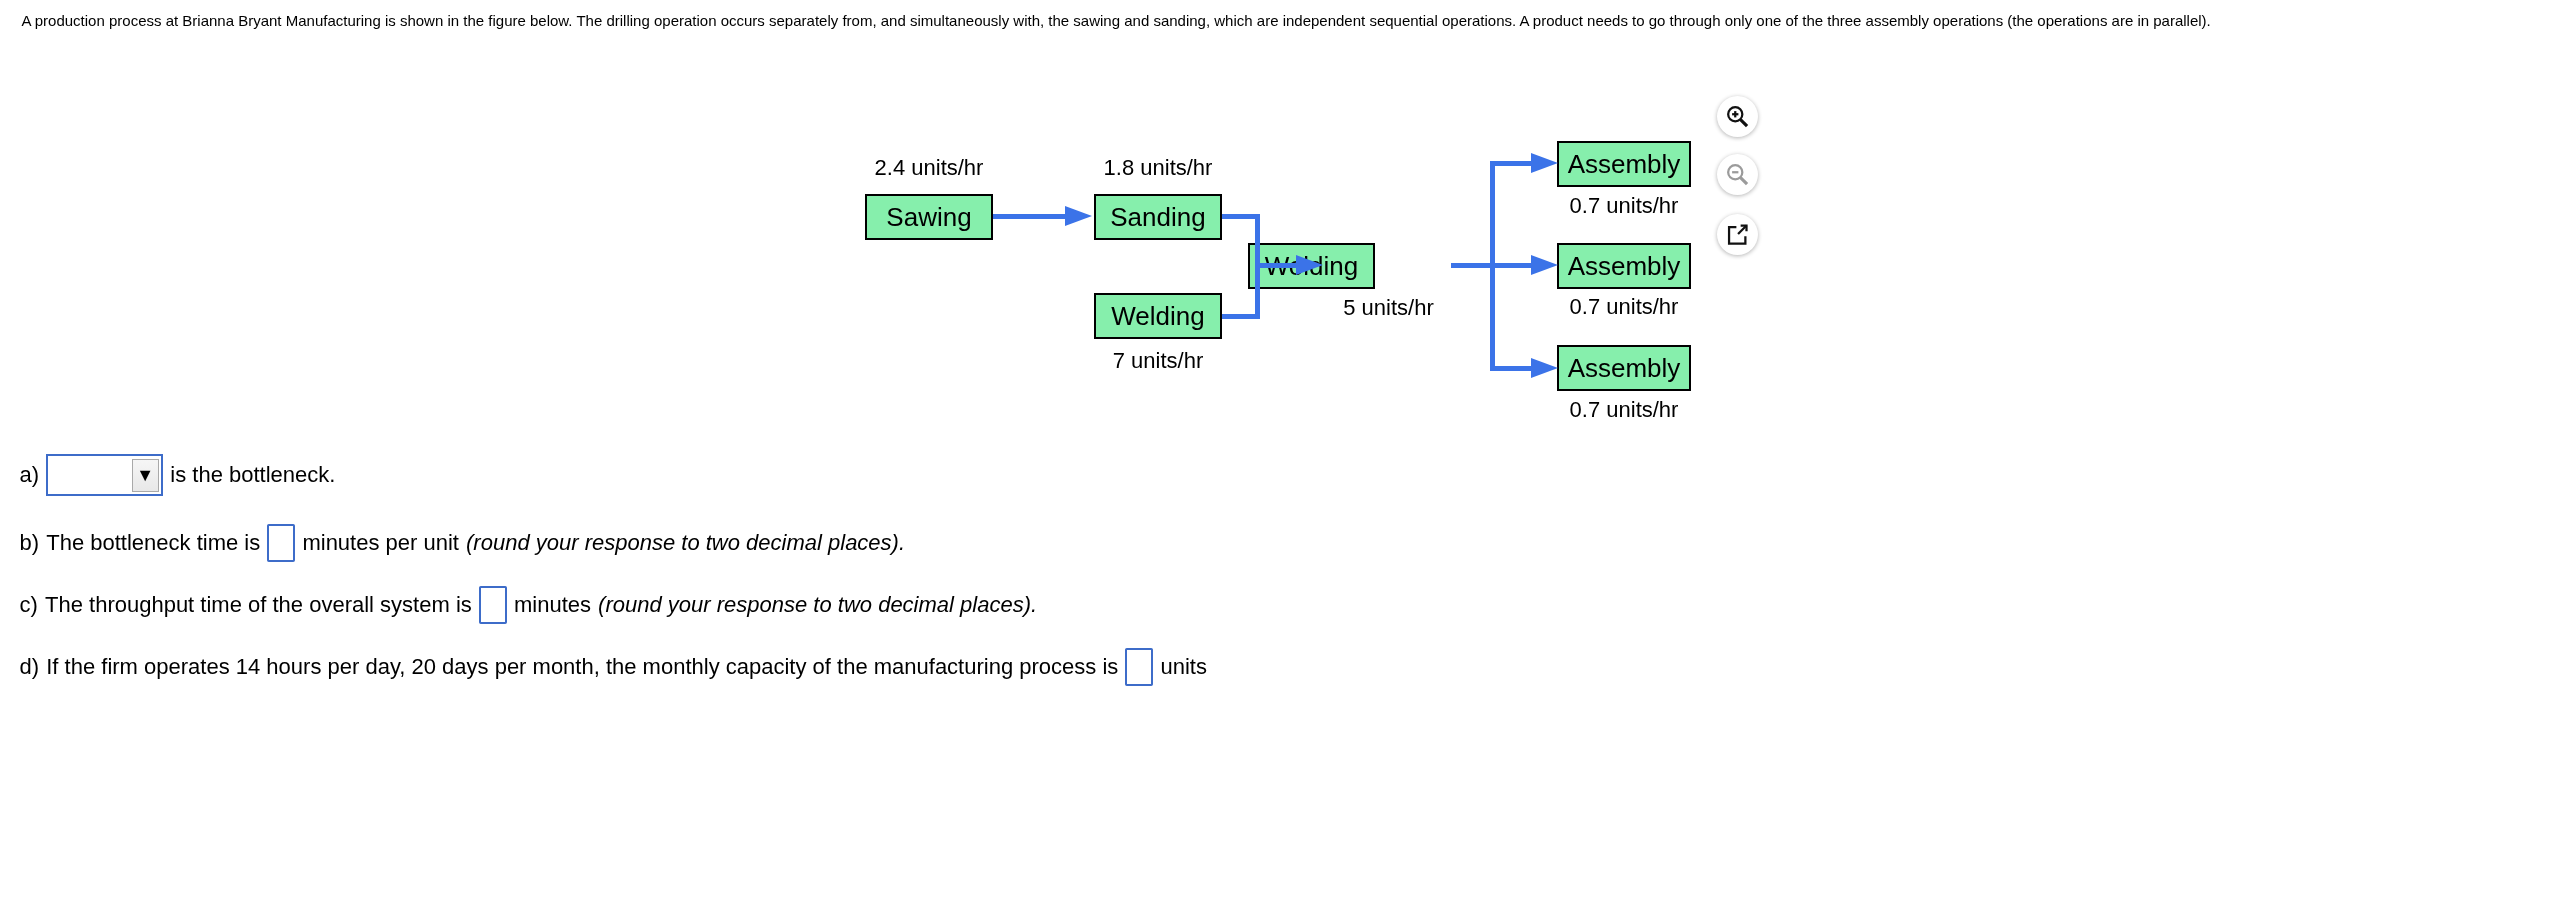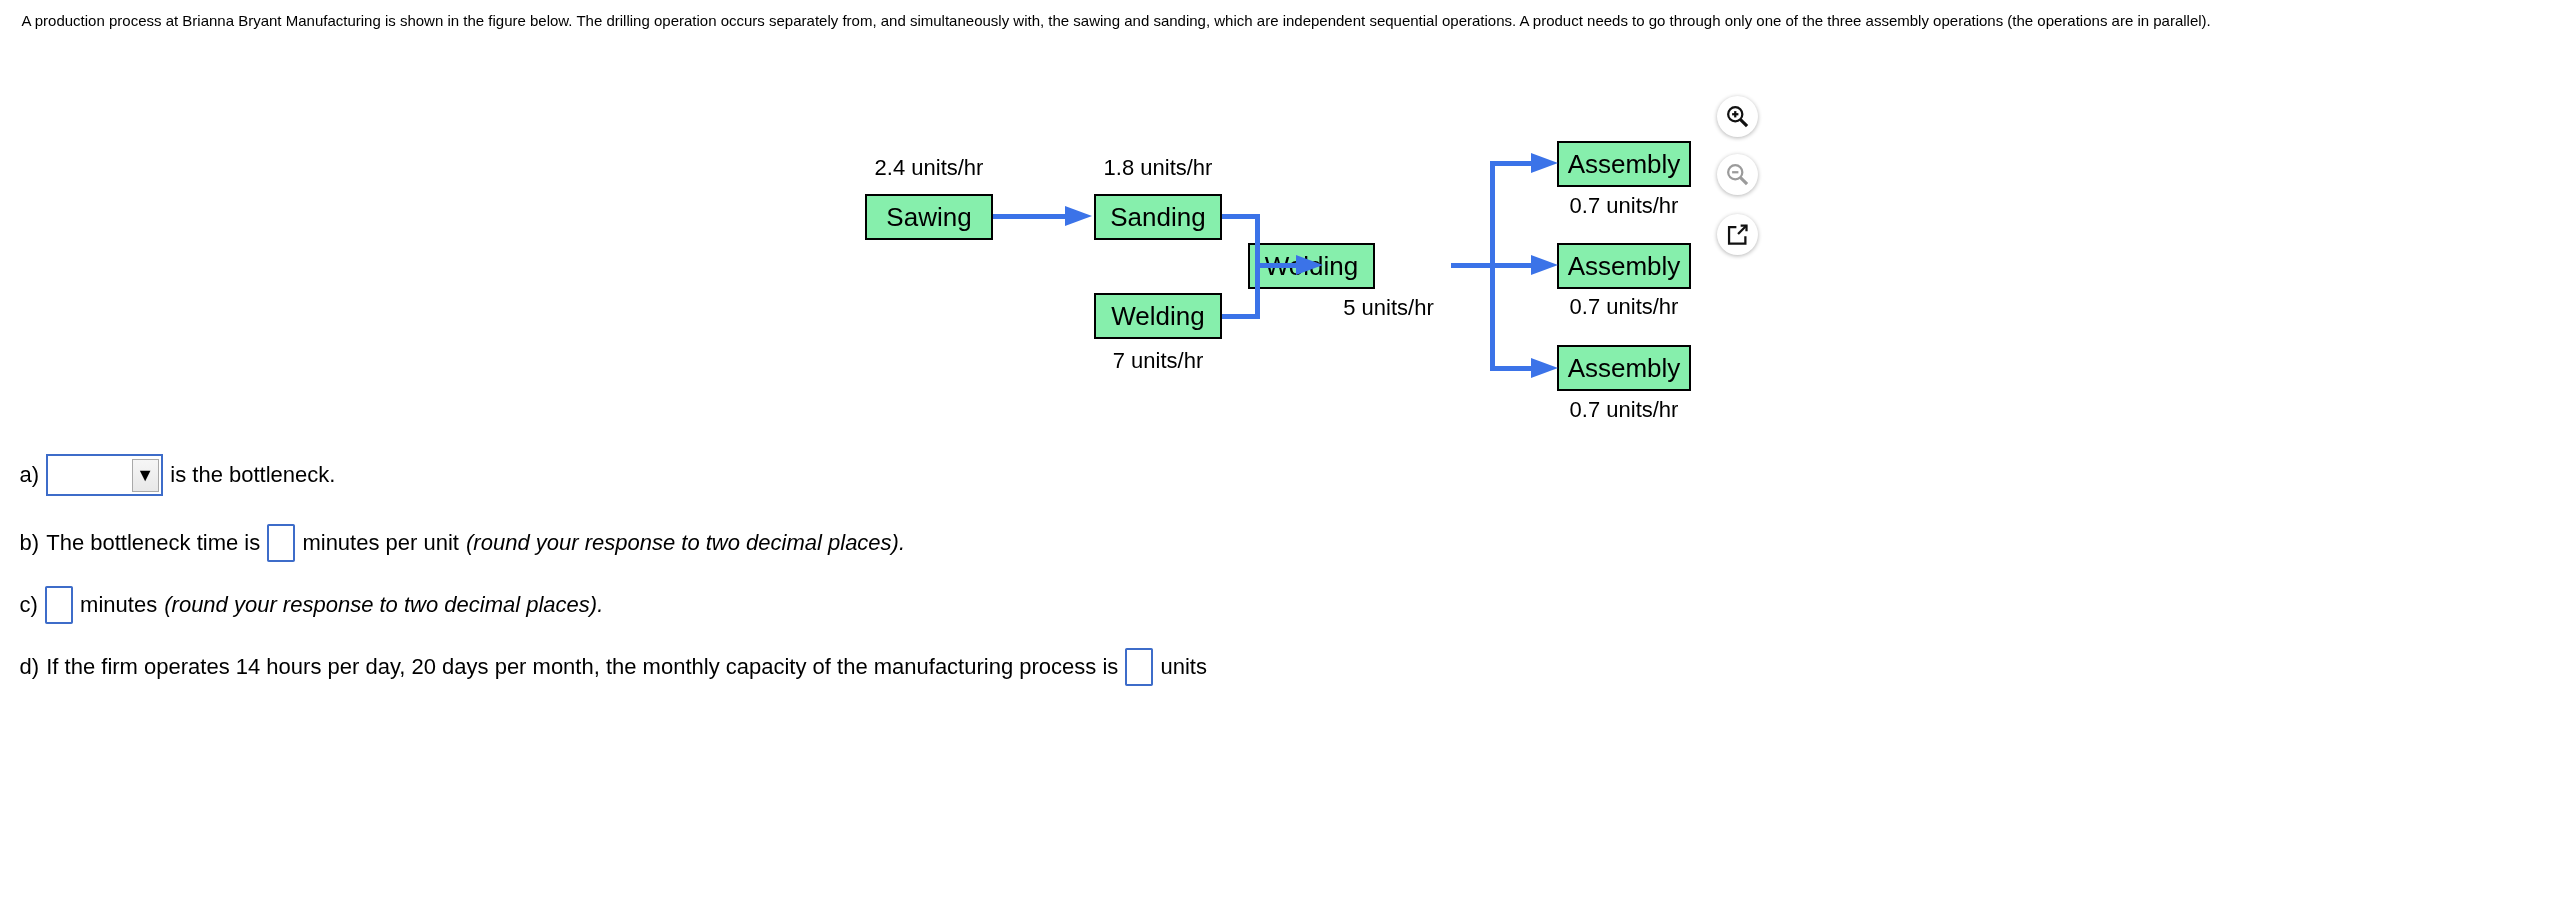--- a/index.html
+++ b/index.html
@@ -166,20 +166,21 @@
   <div class="q-row" style="top:524px;">
     <span>b)</span>
     <span>The bottleneck time is</span>
     <input class="answer-input" type="text" value="" style="">
     <span>minutes per unit</span>
     <span class="italic">(round your response to two decimal places).</span>
   </div>
 
   <div class="q-row" style="top:586px;">
     <span>c)</span>
+    <span>The throughput time of the overall system is</span>
     <input class="answer-input" type="text" value="" style="">
     <span>minutes</span>
     <span class="italic">(round your response to two decimal places).</span>
   </div>
 
   <div class="q-row" style="top:648px;">
     <span>d)</span>
     <span>If the firm operates 14 hours per day, 20 days per month, the monthly capacity of the manufacturing process is</span>
     <input class="answer-input" type="text" value="" style="">
     <span>units</span>

